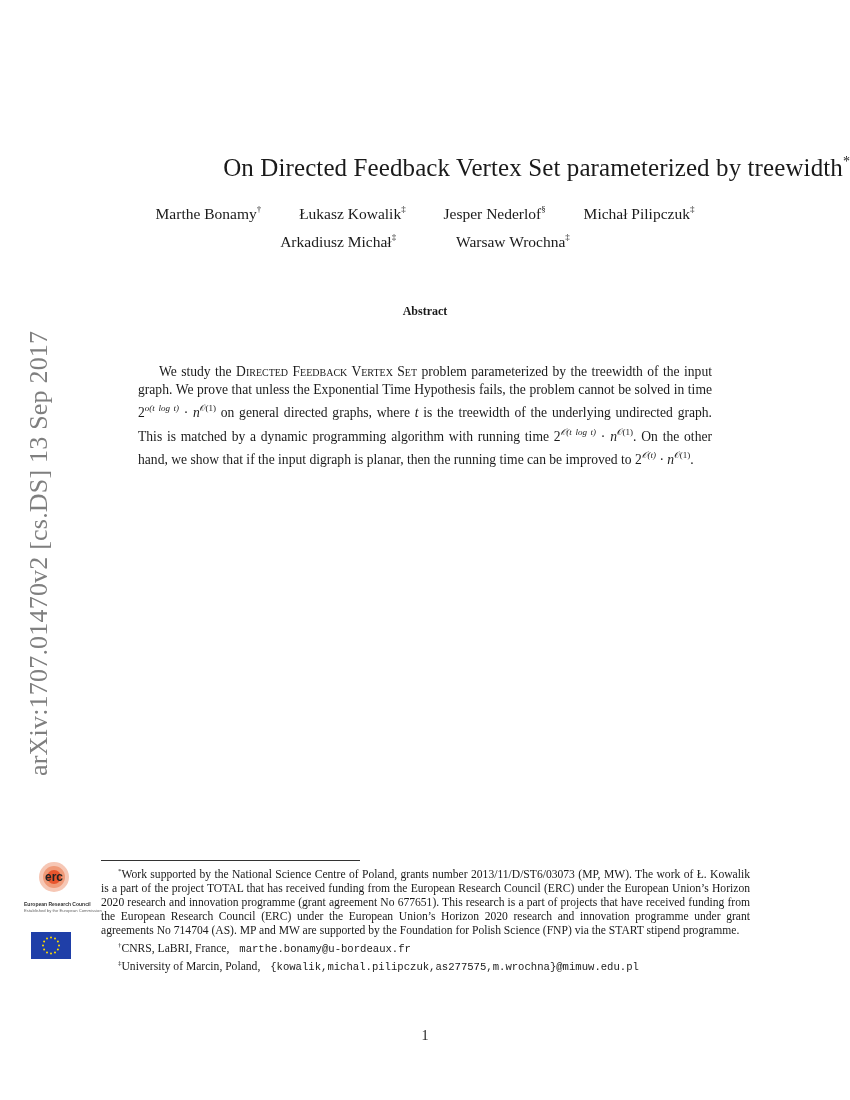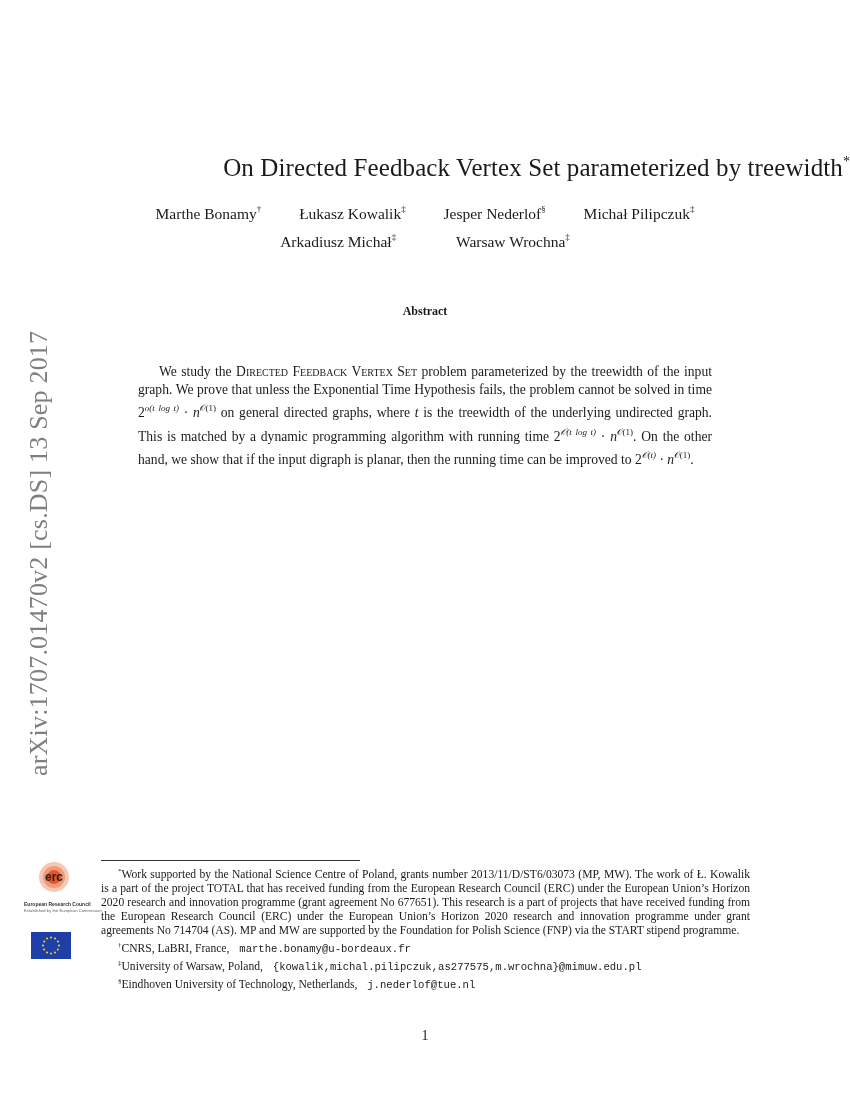--- a/index.html
+++ b/index.html
@@ -102,17 +102,16 @@
     <circle cx="12" cy="13.5" r="1"></circle>
       <circle cx="13.1" cy="9.5" r="1"></circle>
       <circle cx="16" cy="6.6" r="1"></circle>
   </g>
 </svg>
 
 <div id="footnote-rule"></div>
 <div id="footnotes">
   <p class="fn indent"><sup>*</sup><span>Work supported by the National Science Centre of Poland, grants number 2013/11/D/ST6/03073 (MP, MW). The work of Ł. Kowalik is a part of the project TOTAL that has received funding from the European Research Council (ERC) under the European Union’s Horizon 2020 research and innovation programme (grant agreement No 677651). This research is a part of projects that have received funding from the European Research Council (ERC) under the European Union’s Horizon 2020 research and innovation programme under grant agreements No 714704 (AS). MP and MW are supported by the Foundation for Polish Science (FNP) via the START stipend programme.</span></p>
   <p class="fn small"><sup>†</sup><span>CNRS, LaBRI, France, </span><span class="mono">marthe.bonamy@u-bordeaux.fr</span></p>
-  <p class="fn small"><sup>‡</sup><span>University of Warsaw, Poland, </span><span class="mono">{kowalik,michal.pilipczuk,as277575,m.wrochna}@mimuw.edu.pl</span></p>
-  <p class="fn small"><sup>§</sup><span>Eindhoven University of Technology, Netherlands, </span><span class="mono">j.nederlof@tue.nl</span></p>
+  <p class="fn small"><sup>‡</sup><span>University of Marcin, Poland, </span><span class="mono">{kowalik,michal.pilipczuk,as277575,m.wrochna}@mimuw.edu.pl</span></p>
 </div>
 
 <div id="page-number">1</div>
 
 </body></html>

